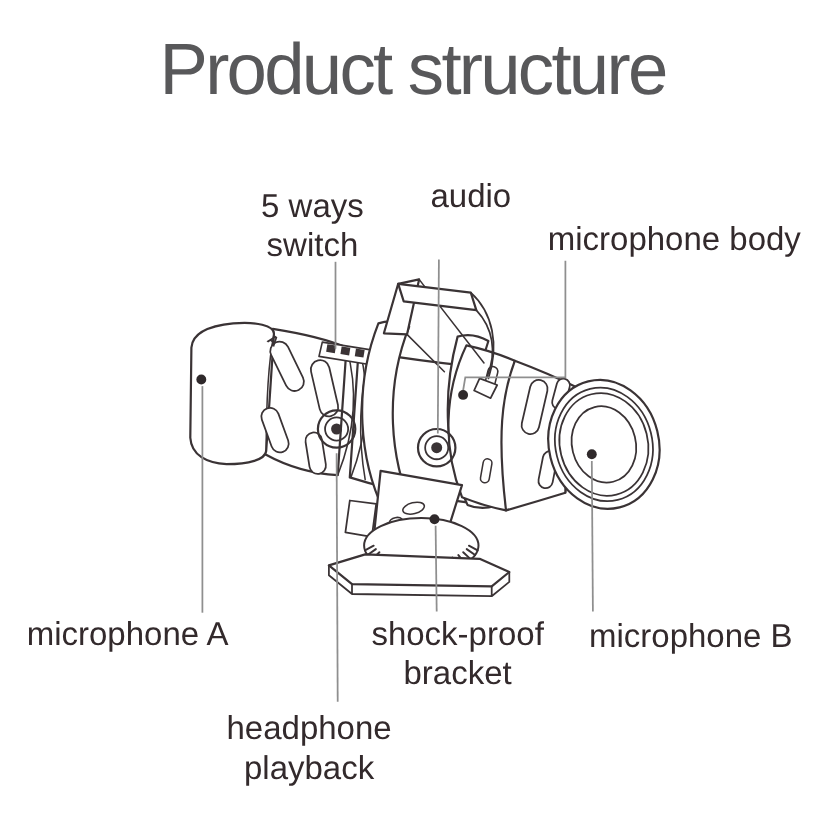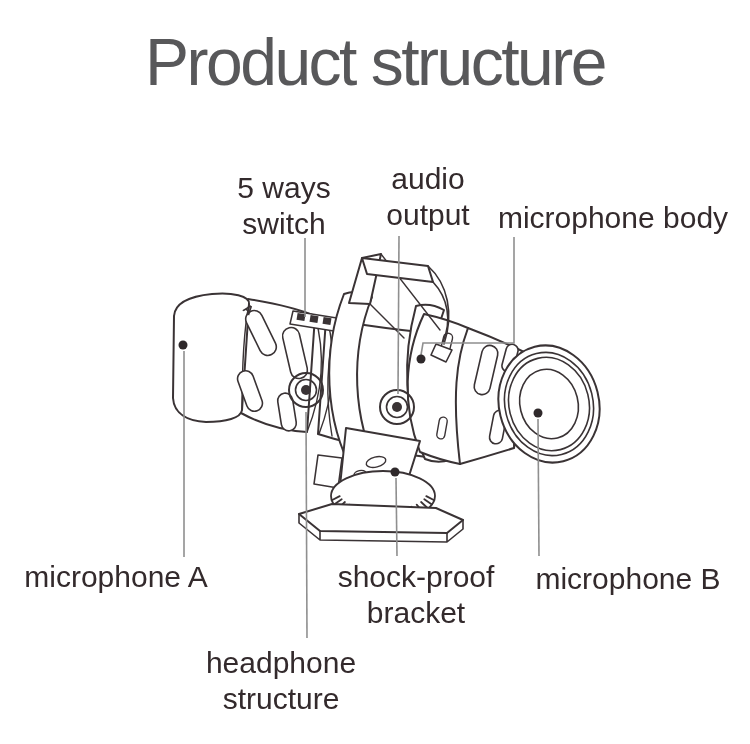--- a/index.html
+++ b/index.html
@@ -165,32 +165,31 @@
   </svg>
 
 
   <div class="label" style="left:284px; top:170px;">
     <span class="ln">5 ways</span>
     <span class="ln">switch</span>
   </div>
 
   <div class="label" style="left:428px; top:161px;">
     <span class="ln">audio</span>
-    <span class="ln">output</span>
   </div>
 
   <div class="label" style="left:613px; top:200px;">microphone body</div>
 
   <div class="label" style="left:116px; top:559px;">microphone A</div>
 
   <div class="label" style="left:416px; top:559px;">
     <span class="ln">shock-proof</span>
     <span class="ln">bracket</span>
   </div>
 
   <div class="label" style="left:628px; top:561px;">microphone B</div>
 
   <div class="label" style="left:281px; top:645px;">
     <span class="ln">headphone</span>
-    <span class="ln">structure</span>
+    <span class="ln">playback</span>
   </div>
 
 </div>
 
 </body></html>

